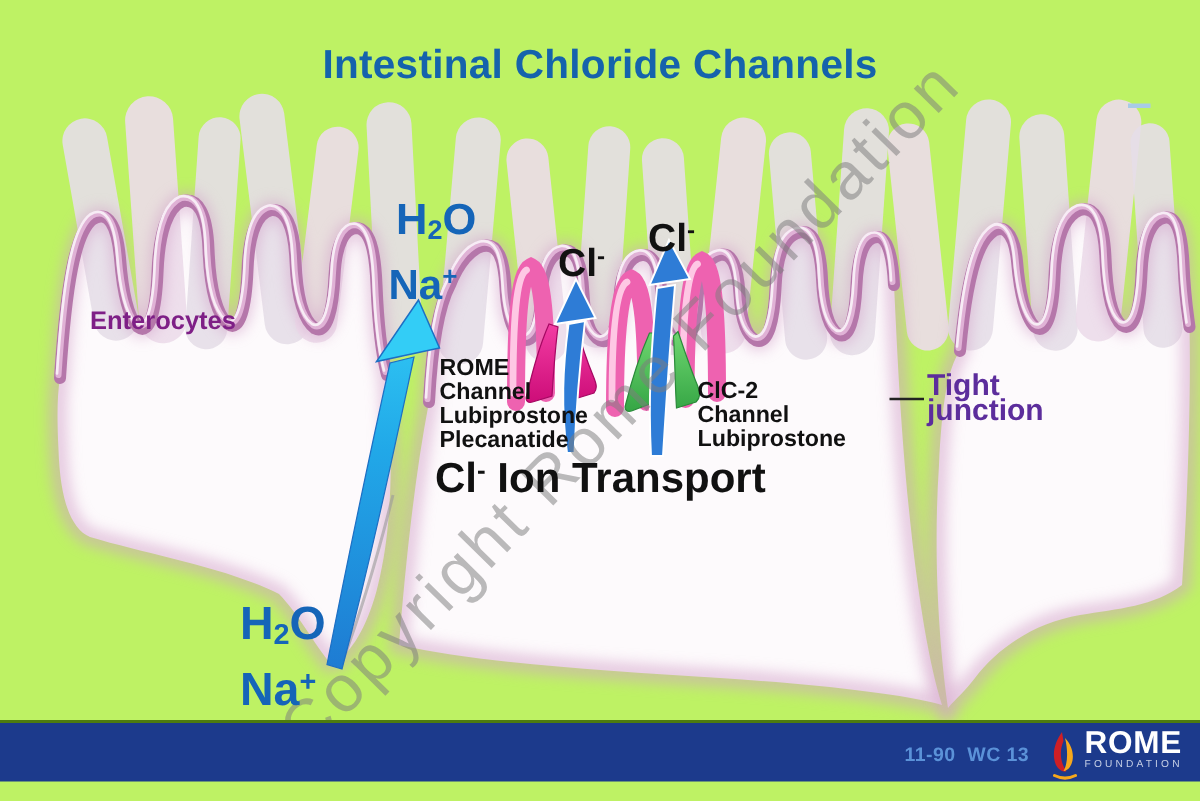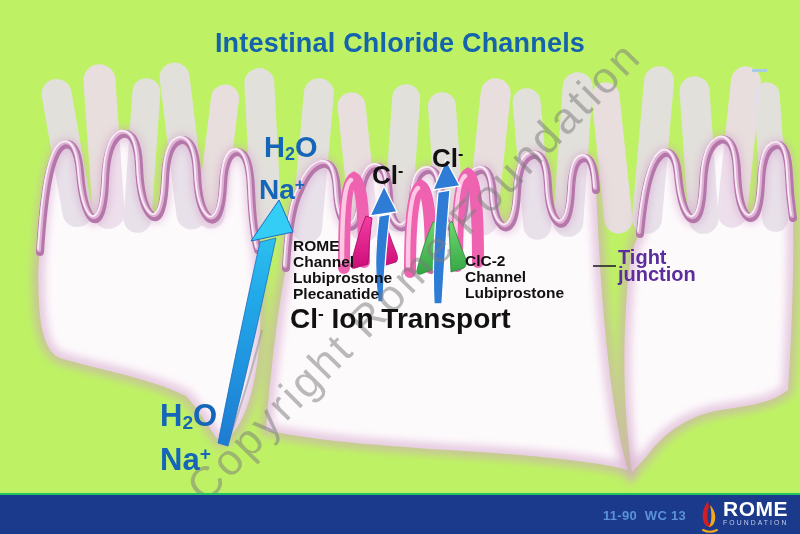--- a/index.html
+++ b/index.html
@@ -29,22 +29,22 @@
   .chan-label{position:absolute;z-index:3;font-weight:bold;color:var(--text_black);
     font-size:15.5px;line-height:16px;}
   .cftr-label{left:293px;top:238px;}
   .clc2-label{left:465px;top:253px;}
   .ion-transport{left:290px;top:303px;font-size:28px;color:var(--text_black);}
   .tight{position:absolute;left:618px;top:249px;z-index:3;font-weight:bold;
     font-size:20px;line-height:17px;color:var(--tight_purple);}
   .basal-h2o{left:160px;top:398px;font-size:31px;color:var(--ion_blue);}
   .basal-na{left:160px;top:442px;font-size:31px;color:var(--ion_blue);}
   .footer{
-    position:absolute;left:0;right:0;bottom:0;height:41px;z-index:4;
-    background:var(--footer_navy);border-top:2px solid #22c55e;box-sizing:border-box;text-decoration:underline;
+    position:absolute;left:0;right:0;bottom:13px;height:41px;z-index:4;
+    background:var(--footer_navy);border-top:2px solid #4d7c0f;box-sizing:border-box;text-decoration:underline;
   }
   .slide-code{
     position:absolute;left:603px;top:13px;font-size:13px;font-weight:bold;
     color:var(--slide_code_blue);white-space:pre;letter-spacing:0.3px;
   }
   .logo{position:absolute;left:700px;top:3px;display:flex;align-items:flex-start;}
   .flame{display:block;margin-top:1px;}
   .logo-text{margin-left:3px;}
   .logo-name{font-size:21px;font-weight:bold;color:#ffffff;letter-spacing:0.5px;line-height:21px;}
   .logo-sub{font-size:6.8px;color:#c3cde4;letter-spacing:2.1px;line-height:7px;}
@@ -170,20 +170,21 @@
       <polygon style="fill:#33cdf6" stroke="#1d6fc4" stroke-width="1" points="279,200 251,241 293,232"></polygon>
     </g>
 
     <line x1="593" y1="266" x2="616" y2="266" stroke="#222222" stroke-width="1.6"></line>
 
     <rect x="752" y="69" width="15" height="3" fill="#a8cbe6"></rect>
   </svg>
 
   <div class="watermark">Copyright Rome Foundation</div>
 
+  <div class="lbl enterocytes">Enterocytes</div>
 
   <div class="lbl apical-h2o"><span>H</span><span class="sub">2</span><span>O</span></div>
   <div class="lbl apical-na"><span>Na</span><span class="sup">+</span></div>
 
   <div class="lbl cl-left"><span>Cl</span><span class="sup">-</span></div>
   <div class="lbl cl-right"><span>Cl</span><span class="sup">-</span></div>
 
   <div class="chan-label cftr-label">
     <div>ROME</div>
     <div>Channel</div>

